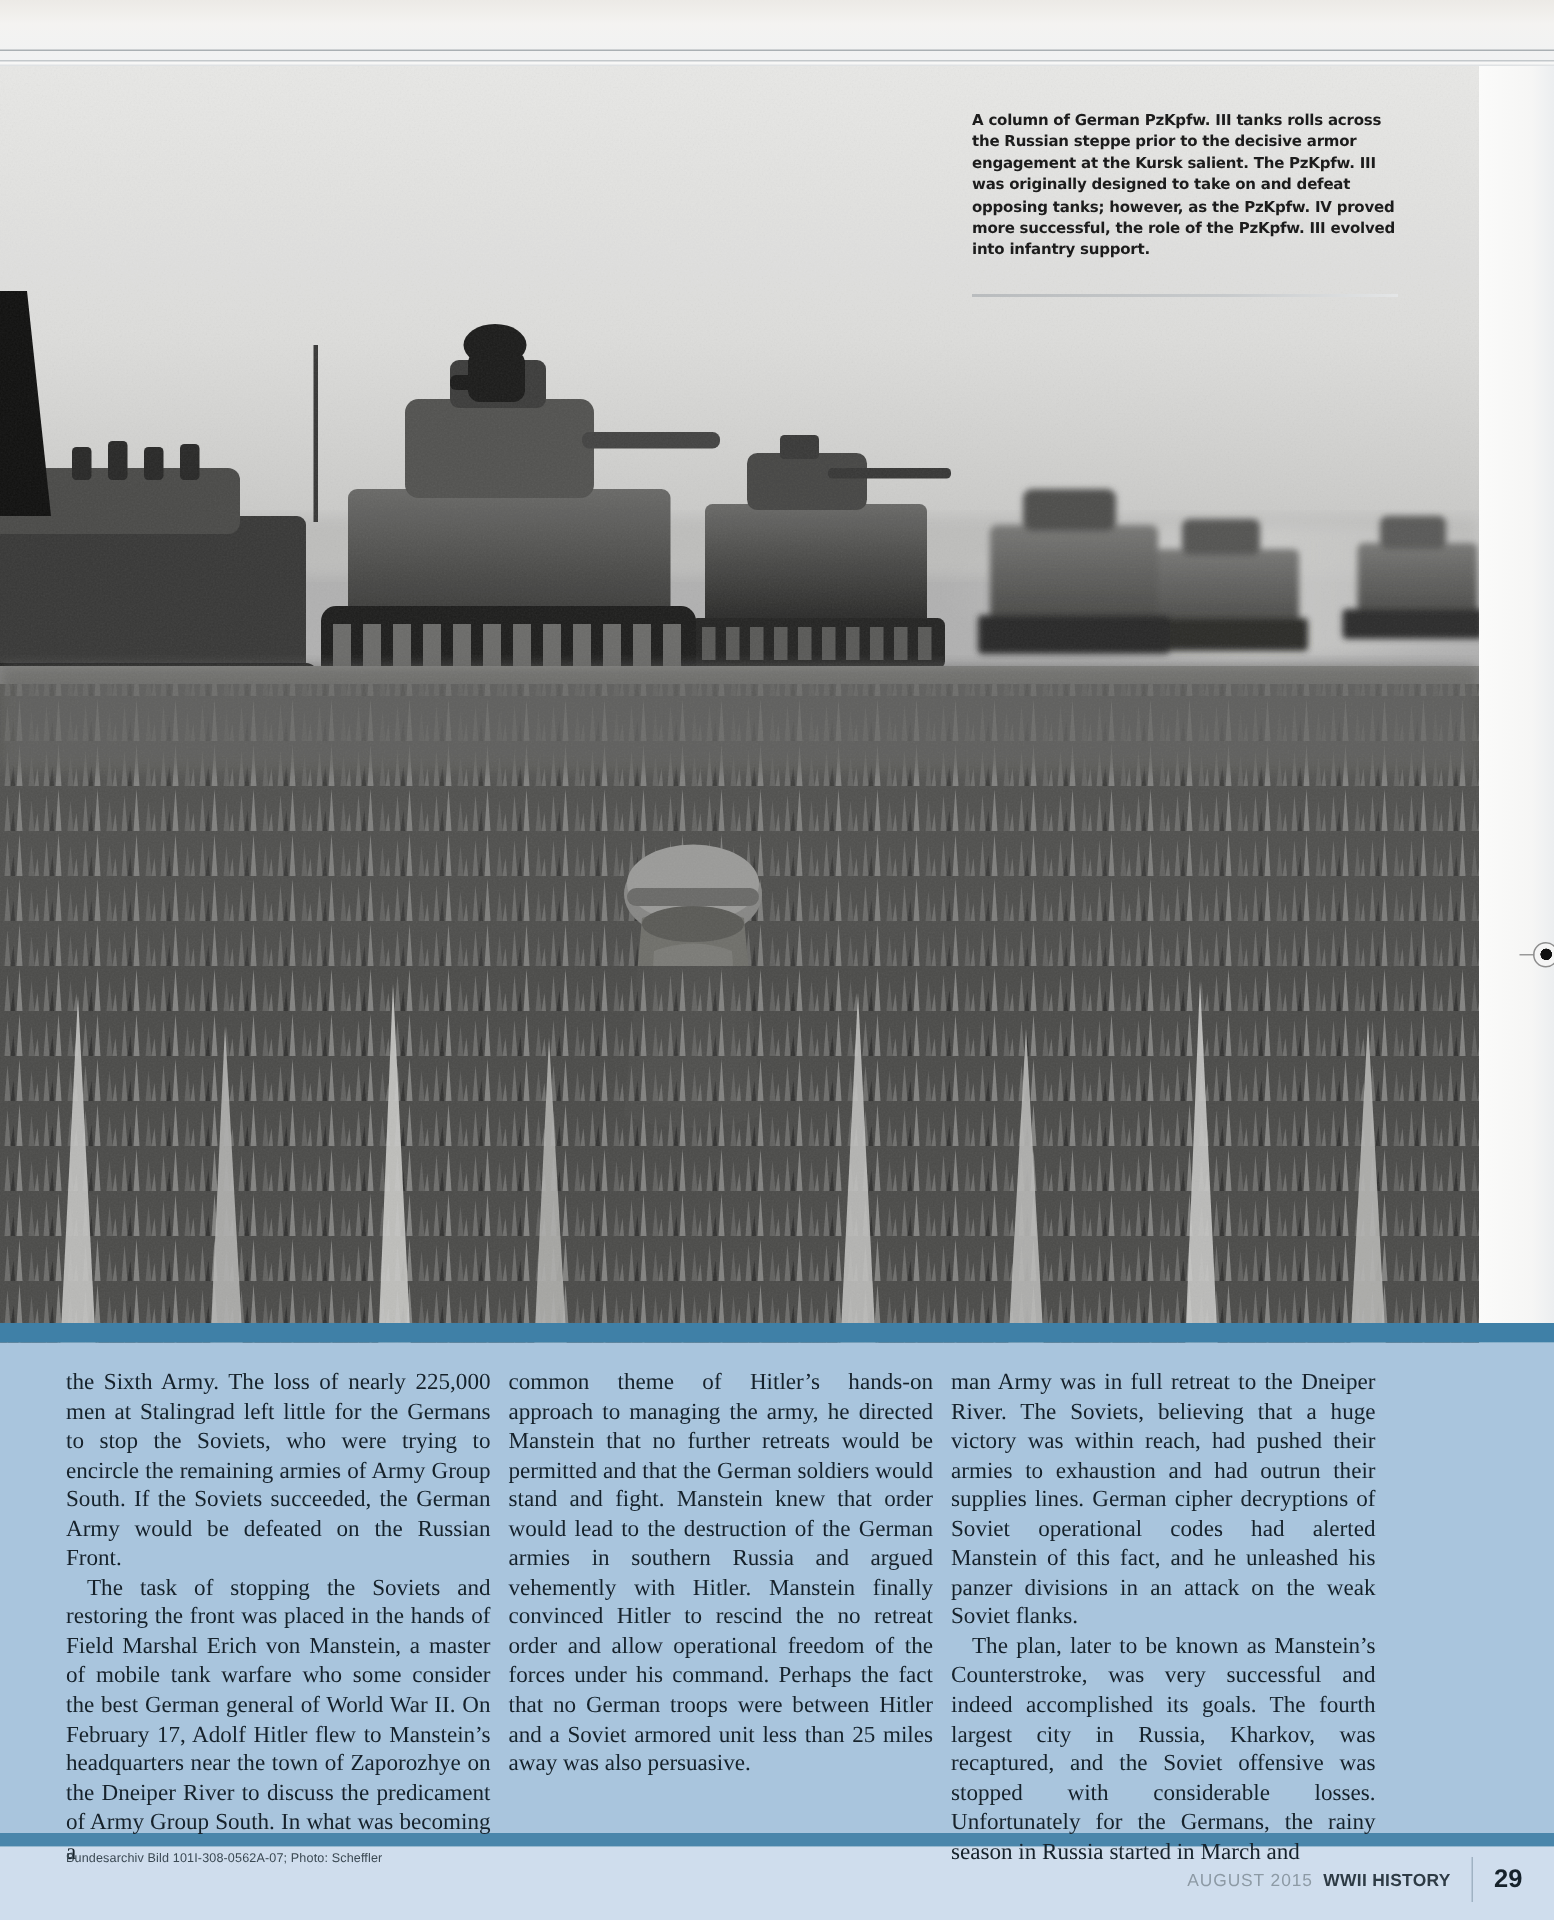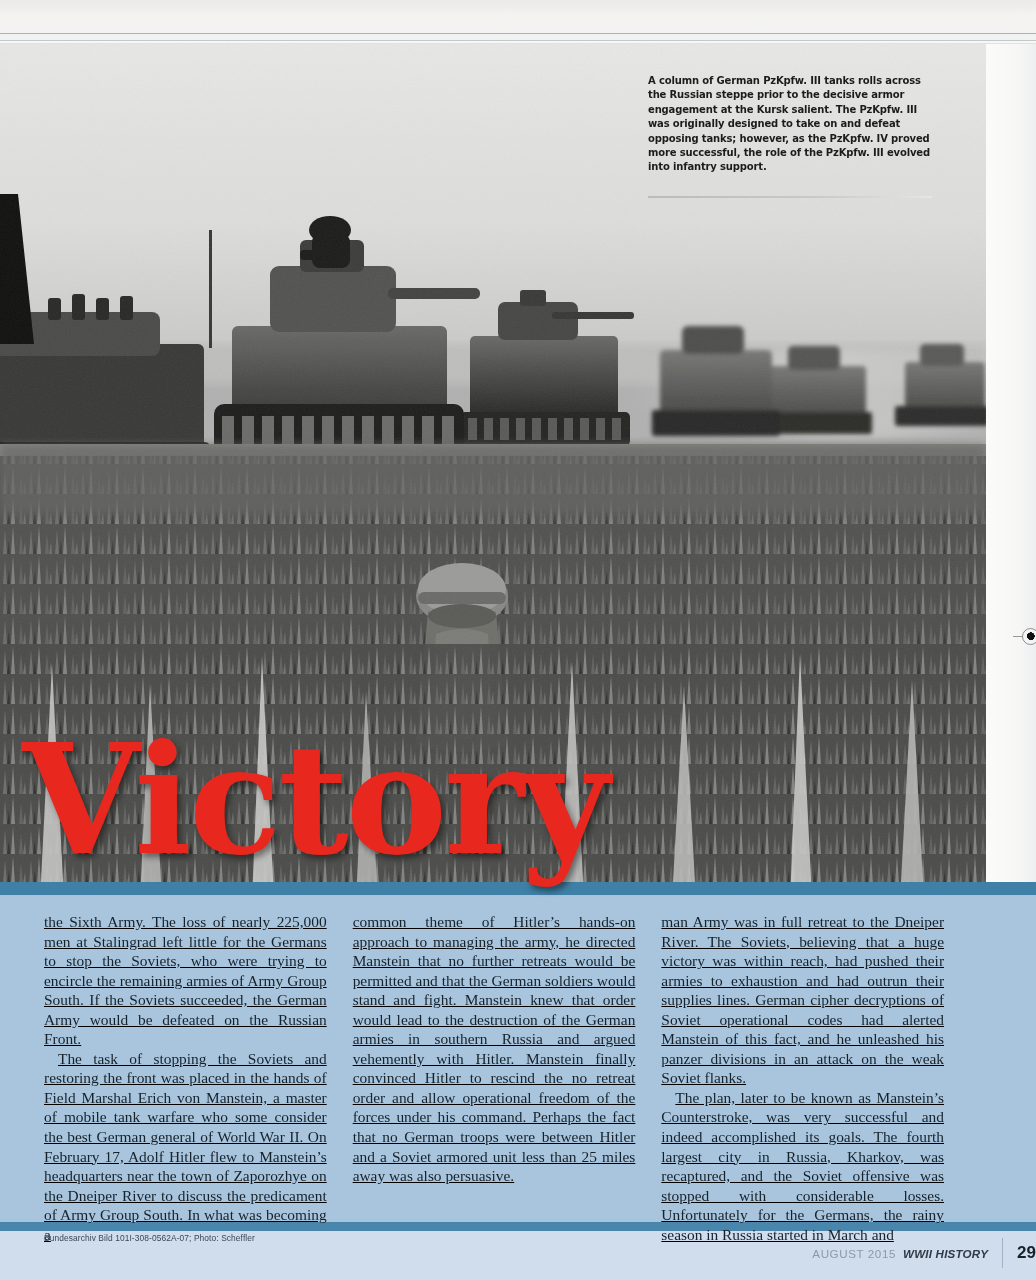--- a/index.html
+++ b/index.html
@@ -102,23 +102,22 @@
     background: #cfdded;
     z-index: 2;
   }
 
   
   .columns {
     position: absolute;
     left: 44px; top: 912px;
     width: 900px; height: 300px;
     display: flex;
-    gap: 26px;
+    gap: 12px;
     z-index: 5;
-    text-decoration: underline;
   }
   .col {
     width: 283px;
     font-family: "Liberation Serif", serif;
     font-size: 15.4px;
     line-height: 19.55px;
     color: #16222b;
     text-align: justify;
   }
   .col p { margin: 0; }
@@ -129,41 +128,40 @@
     position: absolute;
     left: 44px; top: 1233px;
     font-family: "Liberation Sans", sans-serif;
     font-size: 8.4px;
     color: #3b4953;
     letter-spacing: 0.1px;
     z-index: 5;
   }
   .folio {
     position: absolute;
-    right: 0; top: 1238px;
+    right: 21px; top: 1238px;
     display: flex;
     align-items: center;
     z-index: 5;
     margin-left: 26px;
   }
   .folio-issue {
     font-family: "Liberation Sans", sans-serif;
     font-size: 11.6px;
     color: #8d9aa5;
     letter-spacing: 0.6px;
     padding-right: 7px;
   }
   .folio-mag {
     font-family: "Liberation Sans", sans-serif;
     font-weight: bold;
     font-size: 11.6px;
     color: #2e3b45;
     letter-spacing: 0.2px;
     padding-right: 14px;
-    font-style: italic;
   }
   .folio-divider {
     width: 1px; height: 30px;
     background: #9fb2c3;
     margin-right: 14px;
   }
   .folio-page {
     font-family: "Liberation Sans", sans-serif;
     font-weight: bold;
     font-size: 17px;
@@ -382,21 +380,20 @@
       <rect x="0" y="0" width="986" height="856" filter="url(#grain)" fill="none" opacity="0.5"></rect>
       <rect x="0" y="0" width="986" height="856" fill="#000" opacity="0.04"></rect>
     </svg>
   </div>
 
   <div class="right-margin"></div>
 
   <div class="caption">A column of German PzKpfw. III tanks rolls across the Russian steppe prior to the decisive armor engagement at the Kursk salient. The PzKpfw. III was originally designed to take on and defeat opposing tanks; however, as the PzKpfw. IV proved more successful, the role of the PzKpfw. III evolved into infantry support.</div>
   <div class="caption-rule"></div>
 
-  <div class="headline">Victory</div>
 
   <div class="band-dark"></div>
   <div class="body-bg"></div>
   <div class="footer-band-dark"></div>
   <div class="footer-bg"></div>
 
   <div class="columns">
     <div class="col">
       <p>the Sixth Army. The loss of nearly 225,000 men at Stalingrad left little for the Germans to stop the Soviets, who were trying to encircle the remaining armies of Army Group South. If the Soviets succeeded, the German Army would be defeated on the Russian Front.</p>
       <p class="indent">The task of stopping the Soviets and restoring the front was placed in the hands of Field Marshal Erich von Manstein, a master of mobile tank warfare who some consider the best German general of World War II.  On February 17, Adolf Hitler flew to Manstein’s headquarters near the town of Zaporozhye on the Dneiper River to discuss the predicament of Army Group South. In what was becoming a</p>

